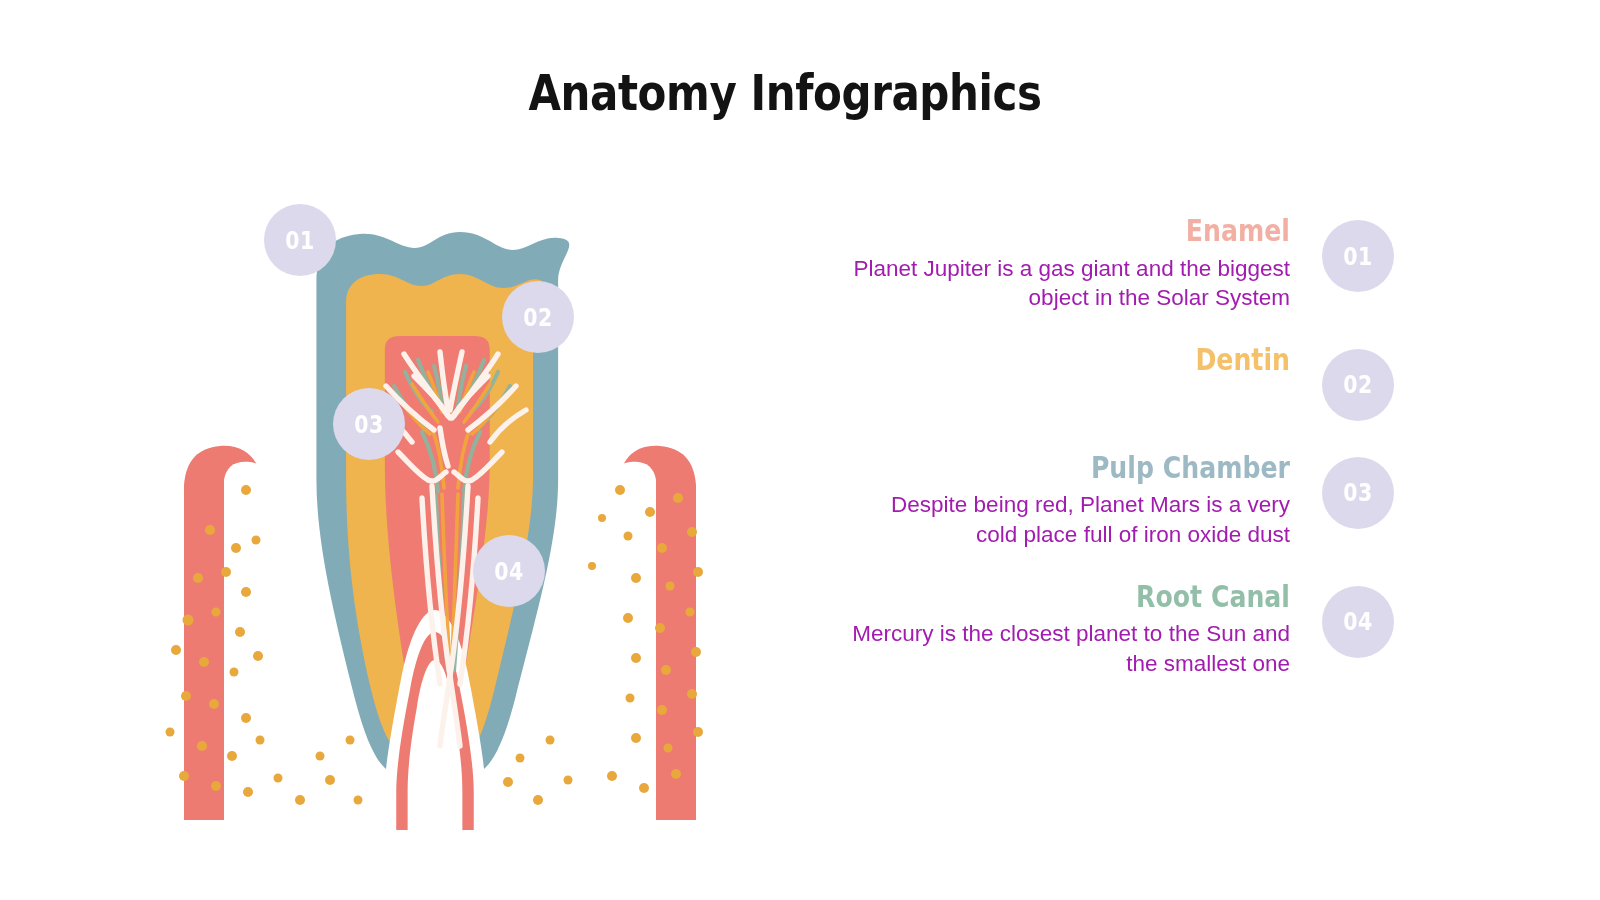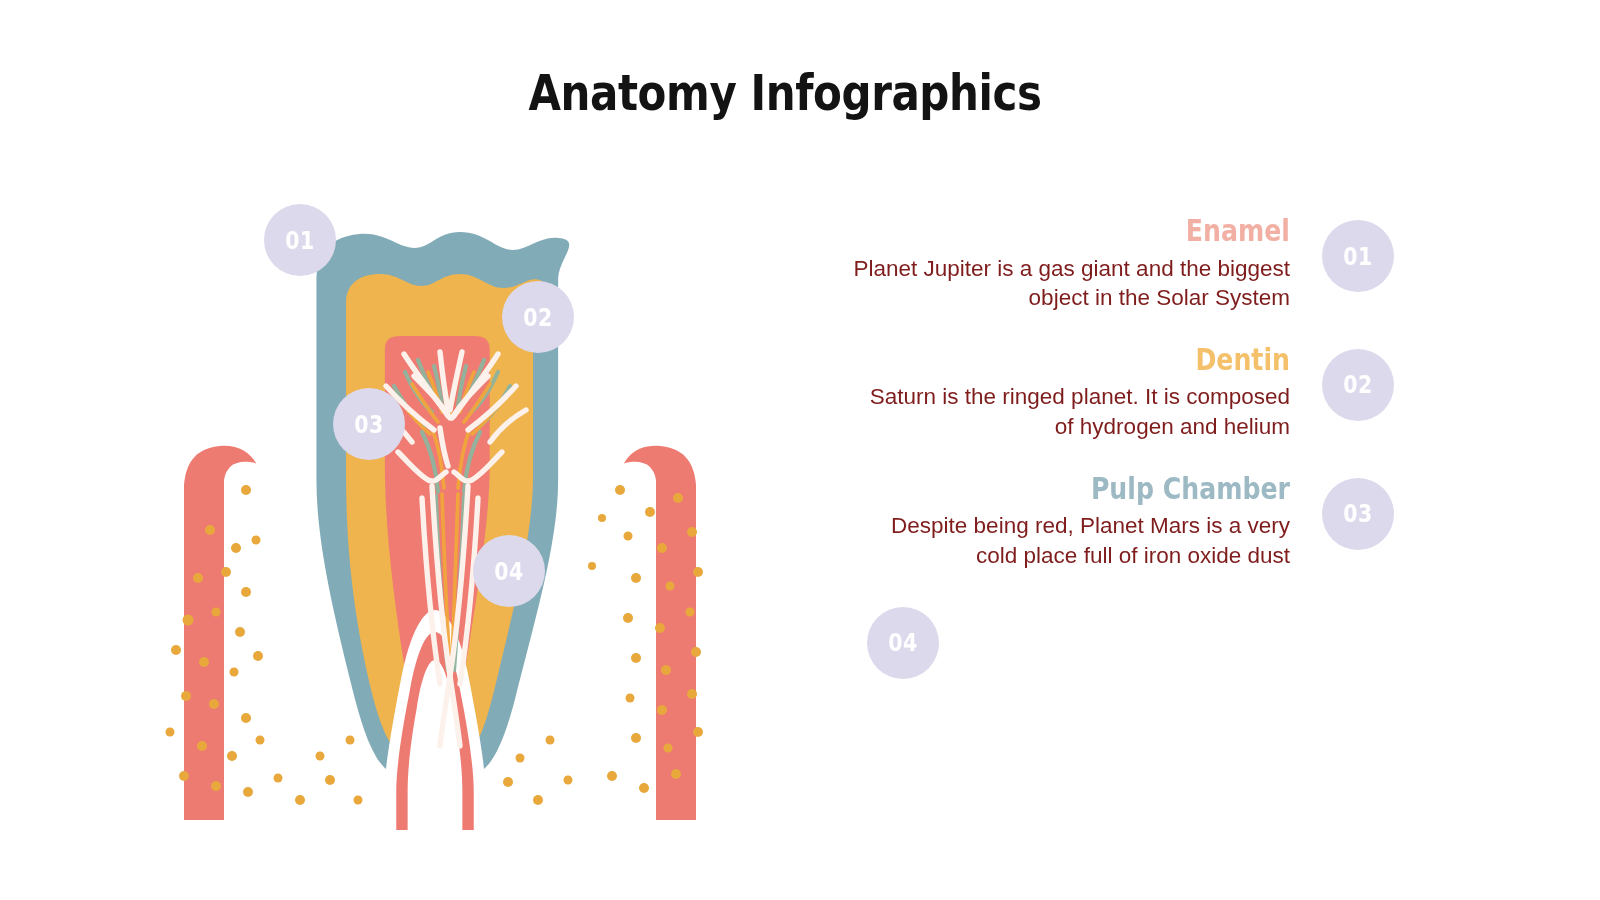--- a/index.html
+++ b/index.html
@@ -95,21 +95,21 @@
     letter-spacing: 0px;
     transform: scaleX(0.84);
     transform-origin: right center;
     white-space: nowrap;
     margin-bottom: 7px;
   }
   .item-desc {
     font-family: "Liberation Sans", sans-serif;
     font-size: 22.5px;
     line-height: 1.32;
-    color: #7f1d1d;
+    color: #a21caf;
   }
   .item-badge {
     flex: 0 0 auto;
     width: 72px;
     height: 72px;
     border-radius: 50%;
     background: #dcd9ec;
     display: flex;
     align-items: center;
     justify-content: center;
@@ -370,36 +370,39 @@
       <div class="item-desc">Planet Jupiter is a gas giant and the biggest object in the Solar System</div>
     </div>
     <div class="item-badge">
       <span class="badge-num">01</span>
     </div>
   </div>
 
   <div class="content-item">
     <div class="item-text">
       <div class="item-title" style="color:#f5c06a;">Dentin</div>
-      <div class="item-desc">Saturn is the ringed planet. It is composed of hydrogen and helium</div>
     </div>
     <div class="item-badge">
       <span class="badge-num">02</span>
     </div>
   </div>
 
   <div class="content-item">
     <div class="item-text">
       <div class="item-title" style="color:#9cb9c4;">Pulp Chamber</div>
       <div class="item-desc">Despite being red, Planet Mars is a very cold place full of iron oxide dust</div>
     </div>
     <div class="item-badge">
       <span class="badge-num">03</span>
     </div>
   </div>
 
   <div class="content-item">
+    <div class="item-text">
+      <div class="item-title" style="color:#93bfa9;">Root Canal</div>
+      <div class="item-desc">Mercury is the closest planet to the Sun and the smallest one</div>
+    </div>
     <div class="item-badge">
       <span class="badge-num">04</span>
     </div>
   </div>
 
 </div>
 
 </body></html>

